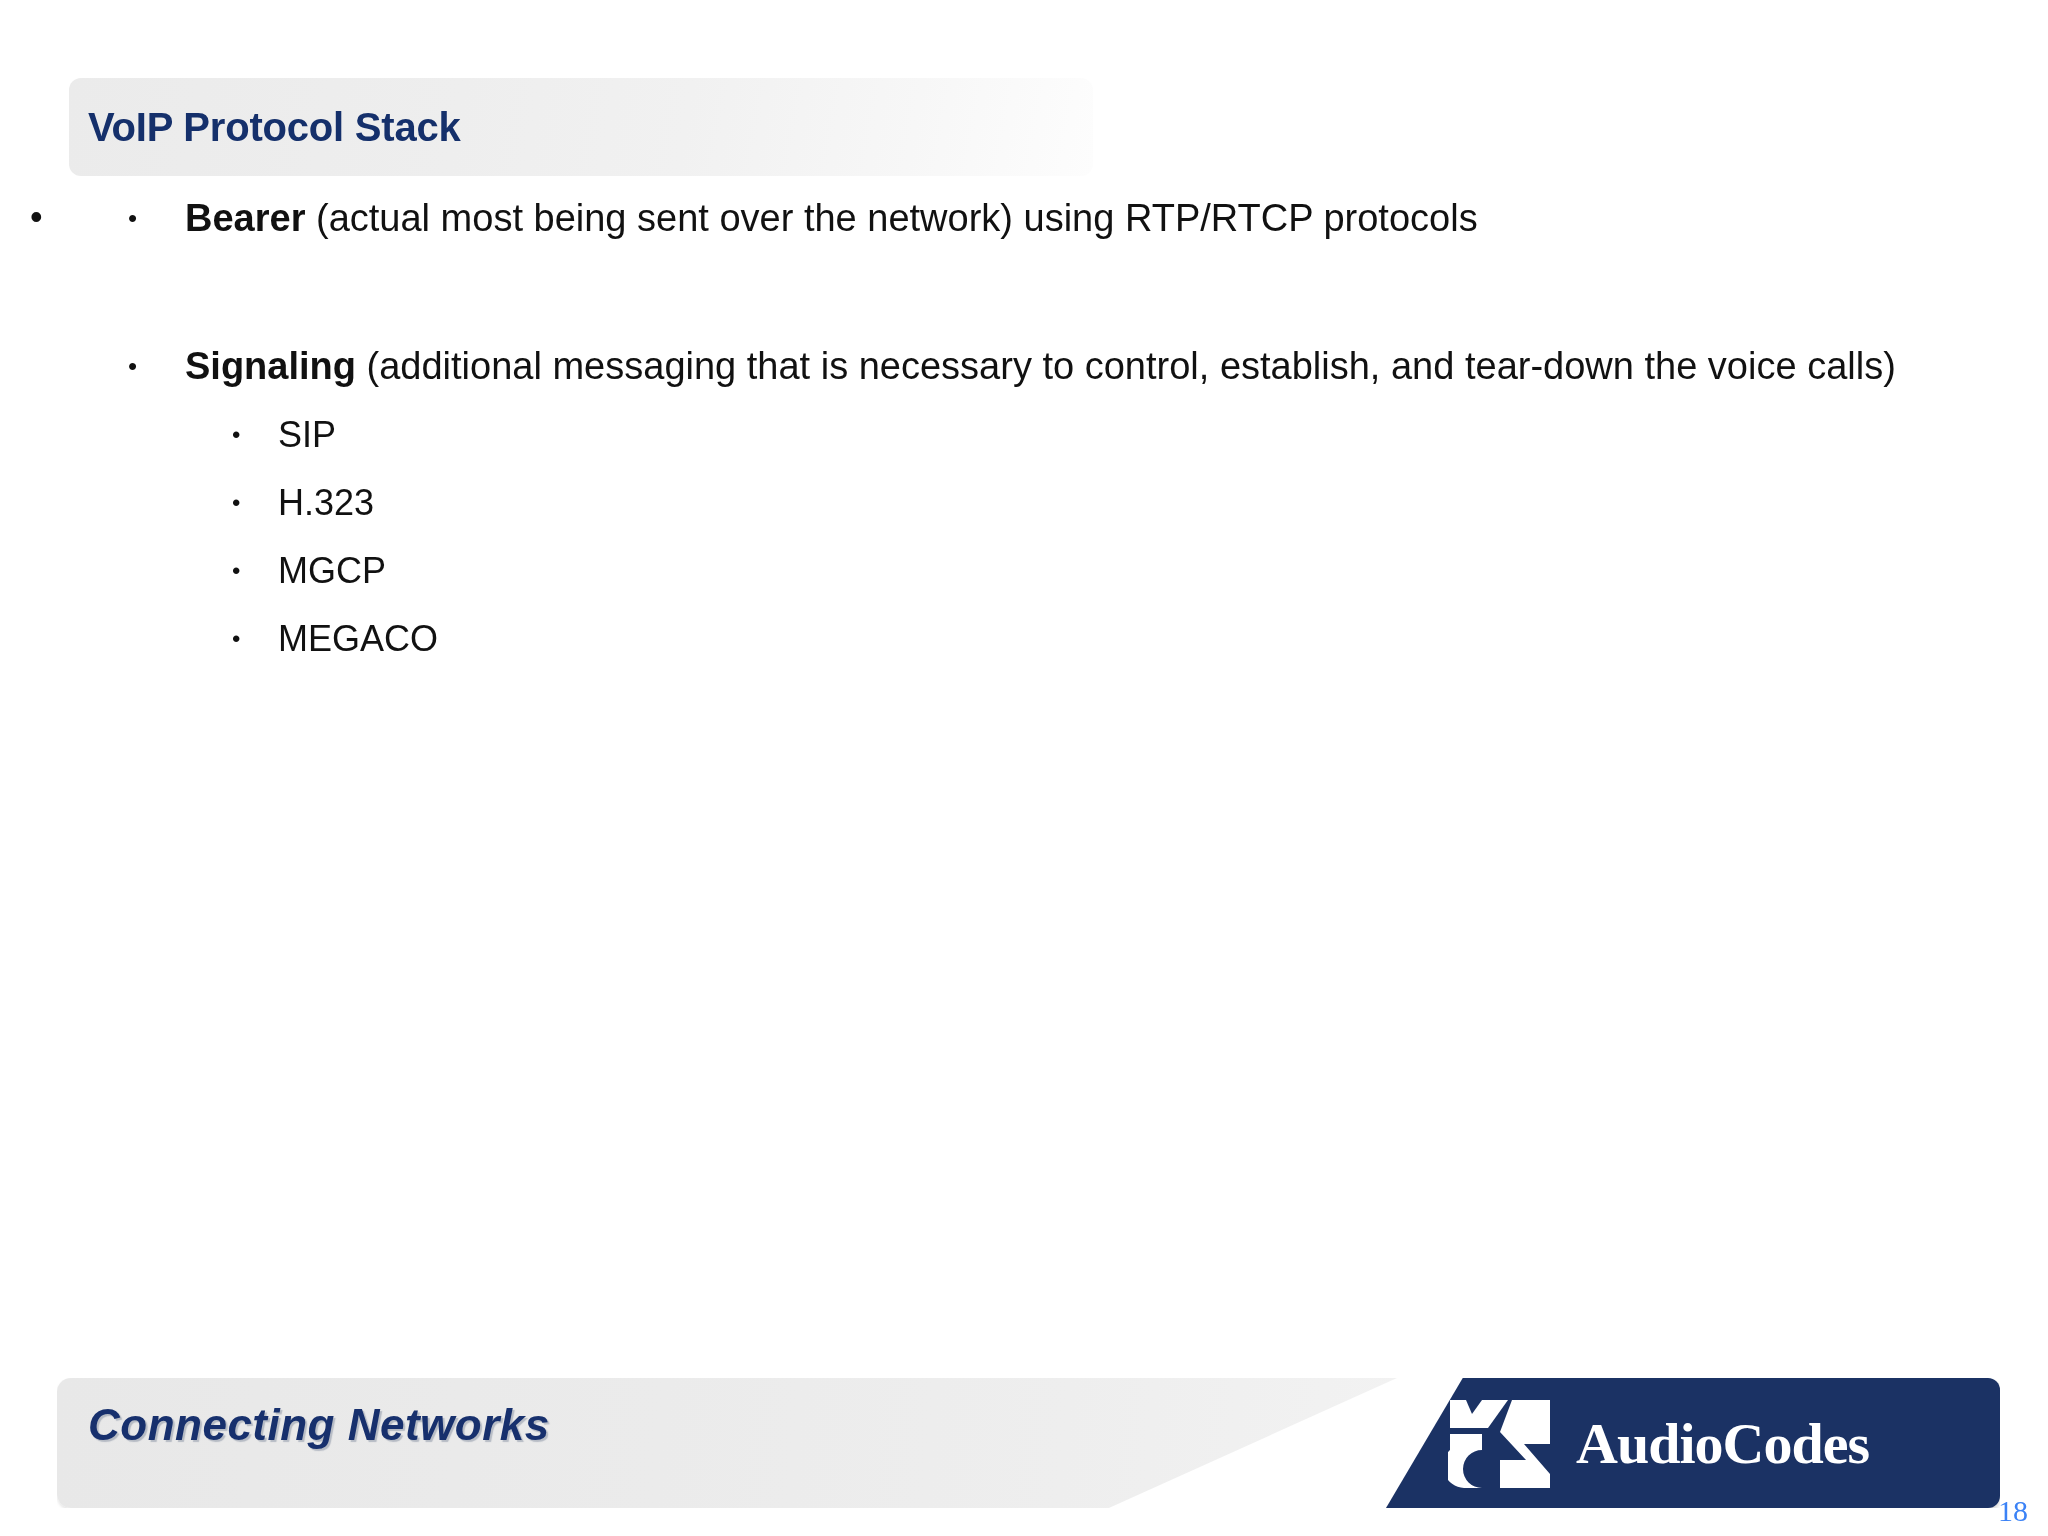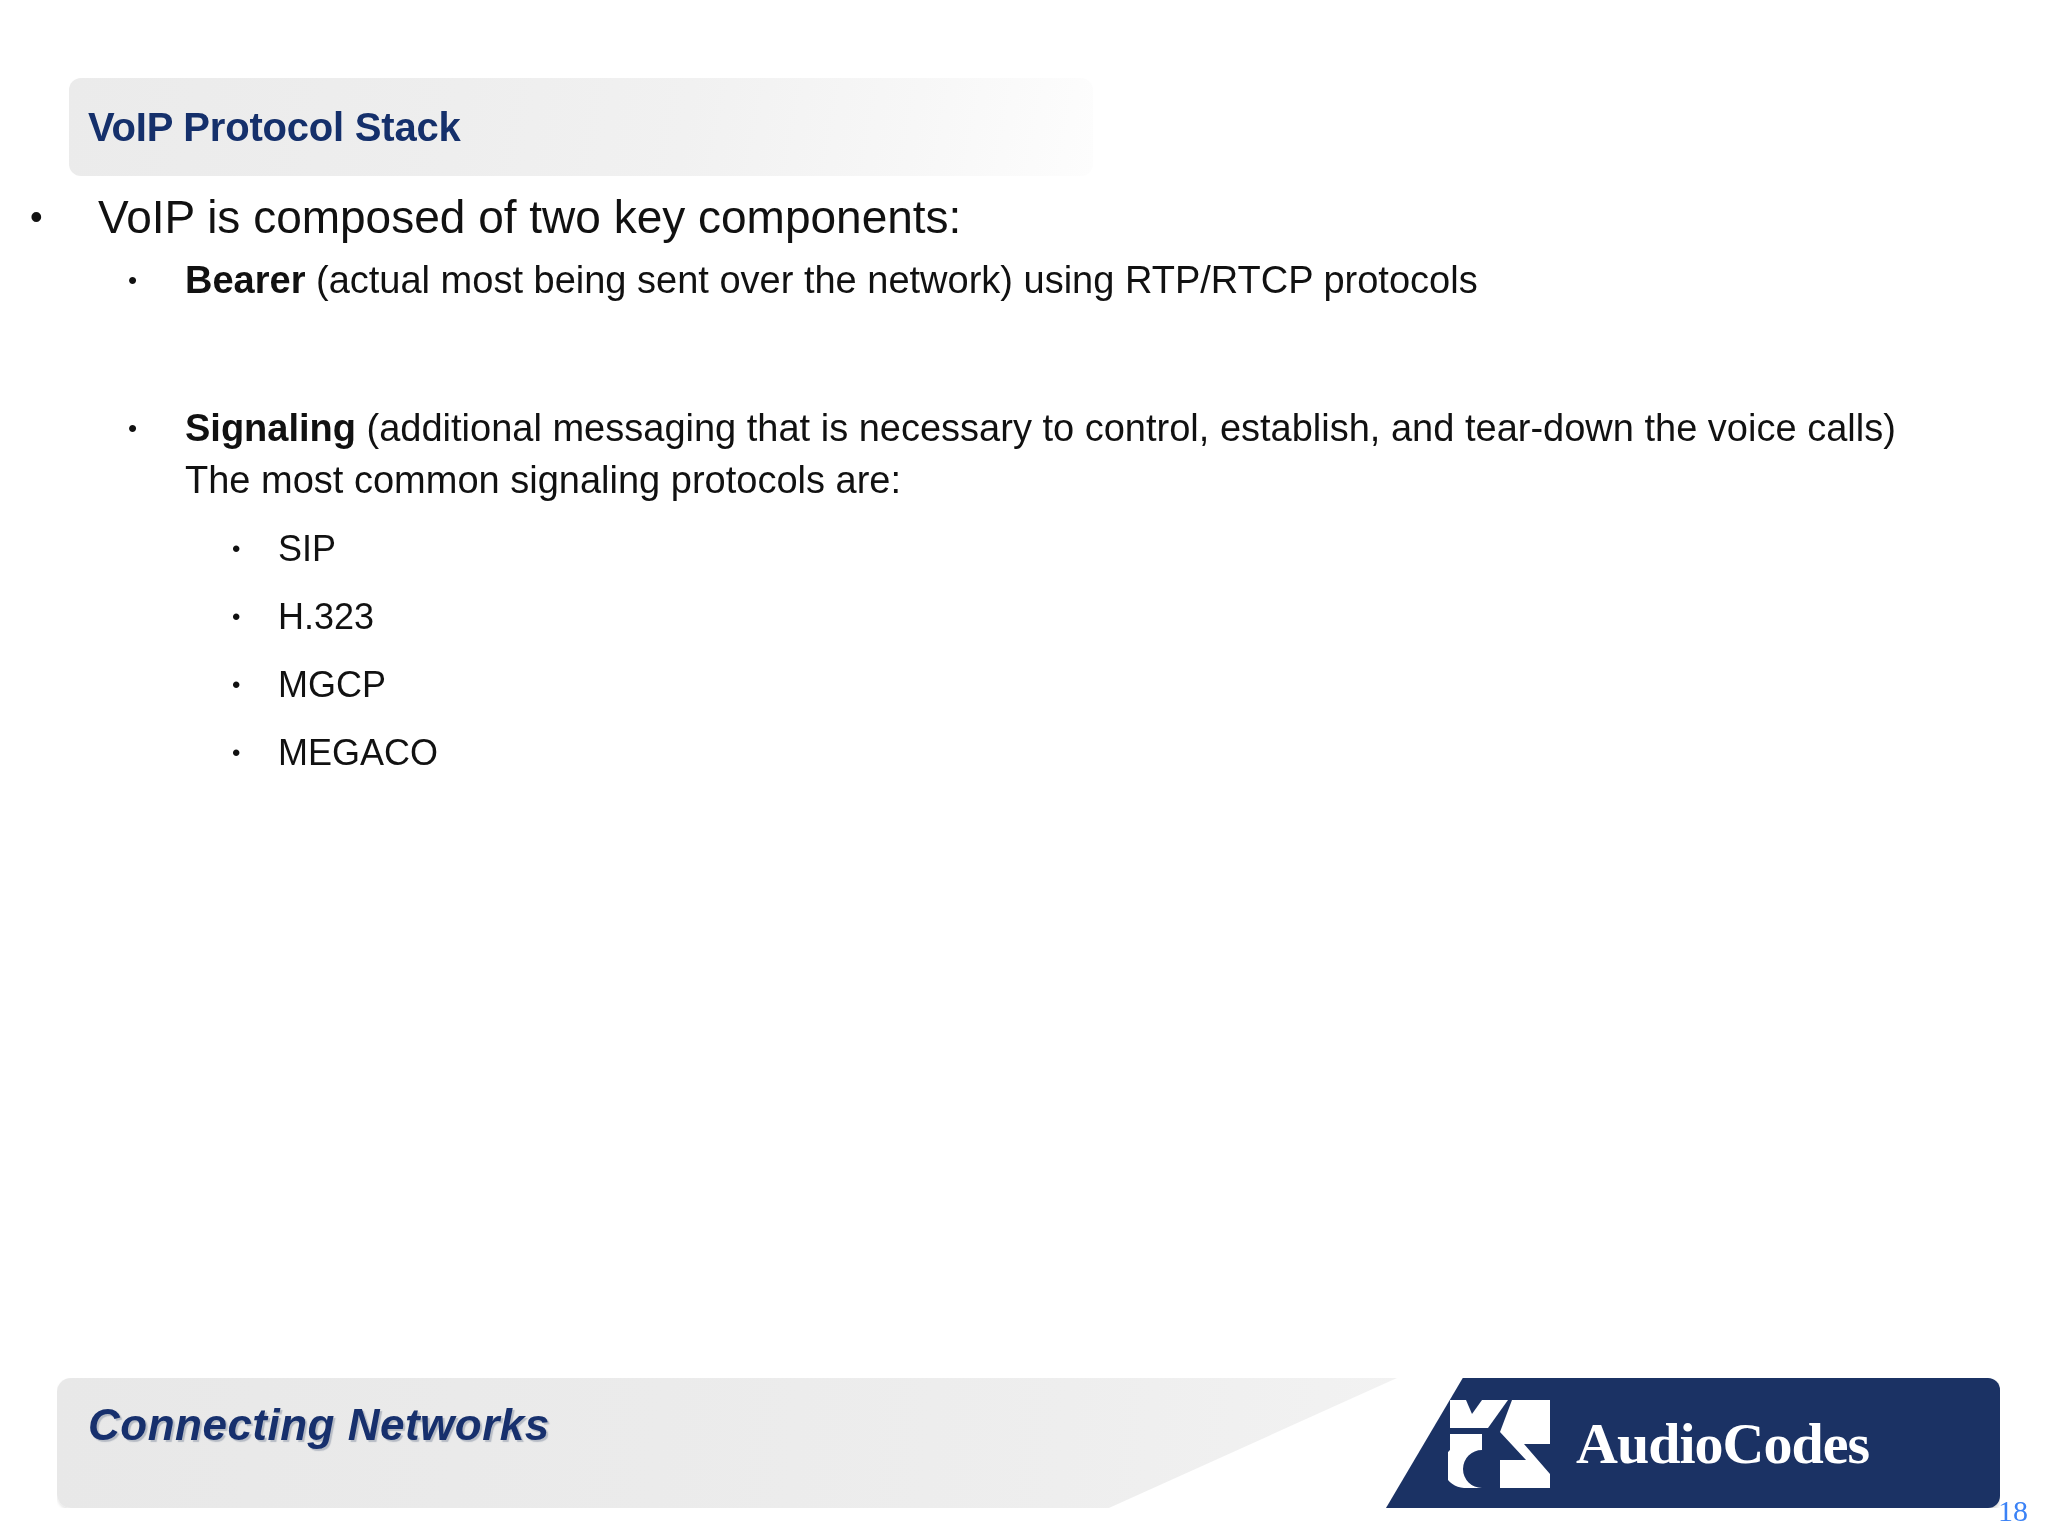--- a/index.html
+++ b/index.html
@@ -151,34 +151,32 @@
 </head>
 <body>
 
 <div id="title-band"></div>
 <div id="title-text">VoIP Protocol Stack</div>
 
 <div id="body-area">
 
   <div class="lvl1">
     <span class="bullet">•</span>
-    <span>VoIP is composed of two key components:</span>
   </div>
 
   <div class="lvl2">
     <span class="bullet">•</span>
     <span class="lead">Bearer</span><span> (actual most being sent over the network) using RTP/RTCP protocols</span>
   </div>
 
   <div class="spacer-lg"></div>
 
   <div class="lvl2">
     <span class="bullet">•</span>
     <span class="lead">Signaling</span><span> (additional messaging that is necessary to control, establish, and tear-down the voice calls)</span>
-    <div>The most common signaling protocols are:</div>
   </div>
 
   <div class="lvl3">
     <span class="bullet">•</span>
     <span>SIP</span>
   </div>
   <div class="lvl3">
     <span class="bullet">•</span>
     <span>H.323</span>
   </div>

